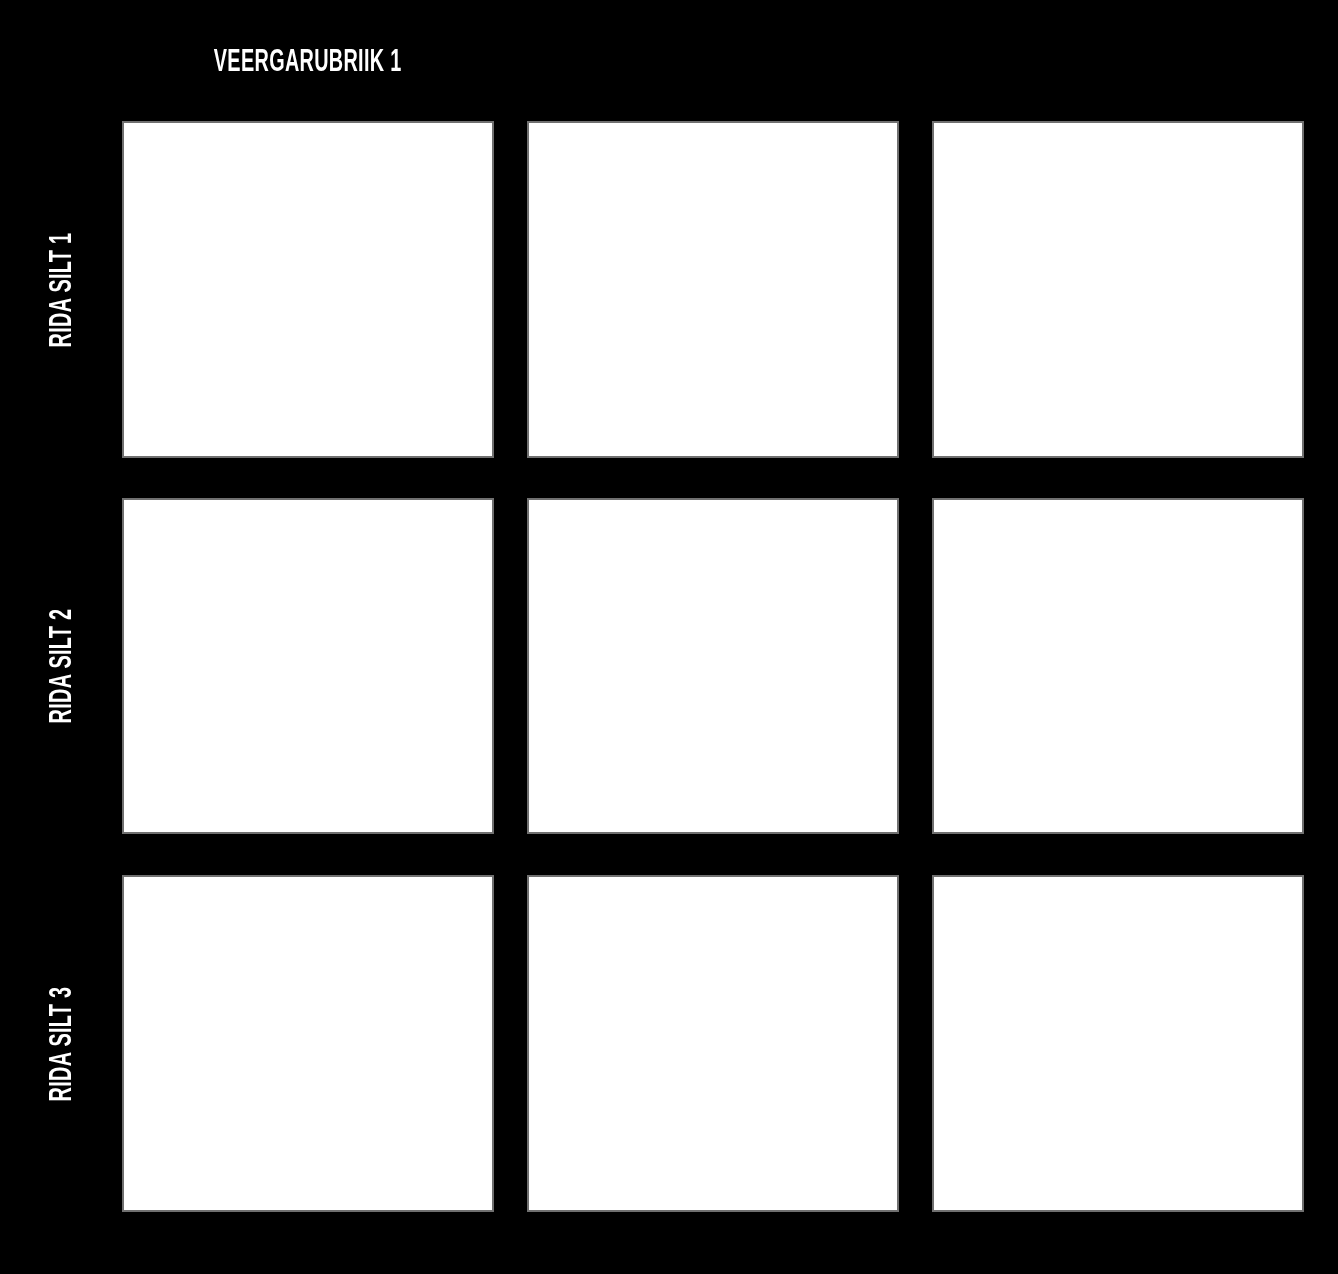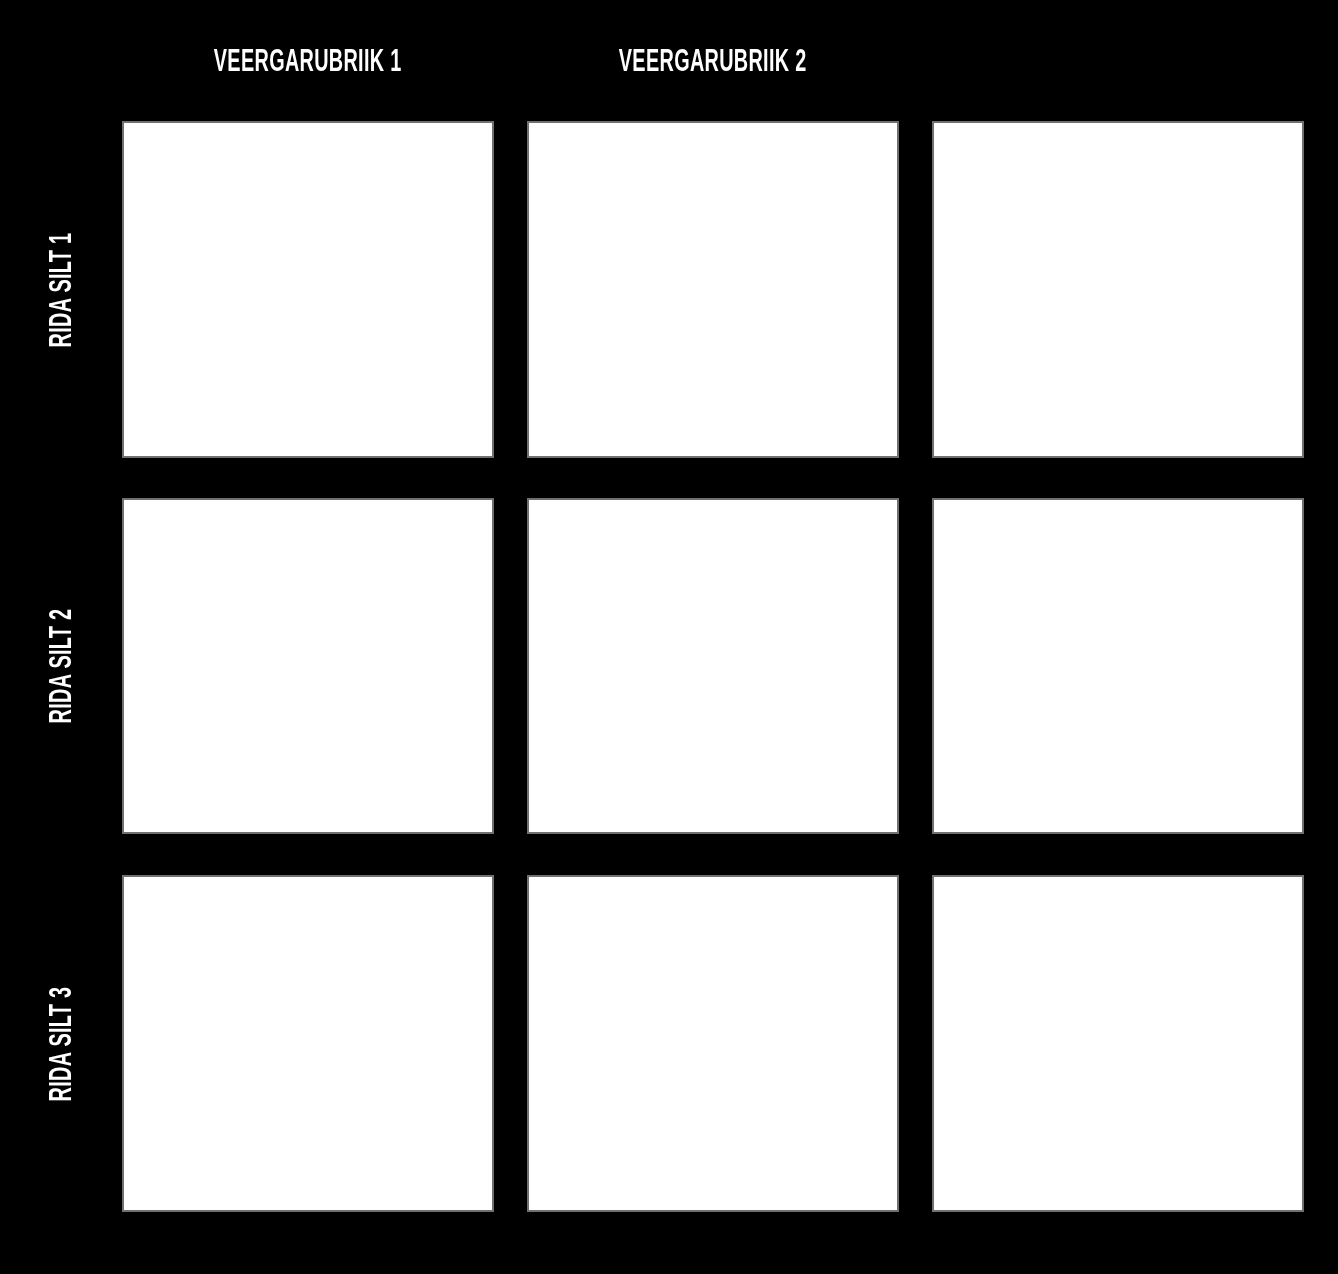--- a/index.html
+++ b/index.html
@@ -79,23 +79,20 @@
 </style>
 </head>
 <body>
 
 <div class="canvas">
   <div class="grid">
 
     <div class="col-header ch-1">
       <span>VEERGARUBRIIK 1</span>
     </div>
-    <div class="col-header ch-2">
-      <span>VEERGARUBRIIK 2</span>
-    </div>
 
     <div class="row-label rl-1">
       <span>RIDA SILT 1</span>
     </div>
     <div class="row-label rl-2">
       <span>RIDA SILT 2</span>
     </div>
     <div class="row-label rl-3">
       <span>RIDA SILT 3</span>
     </div>

